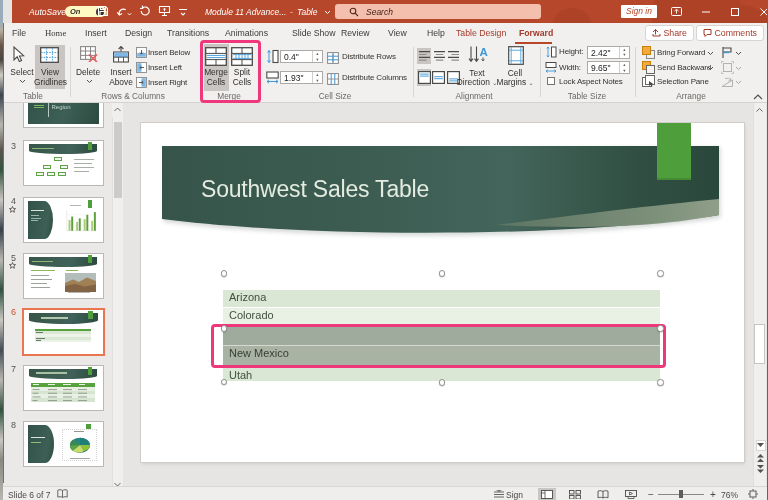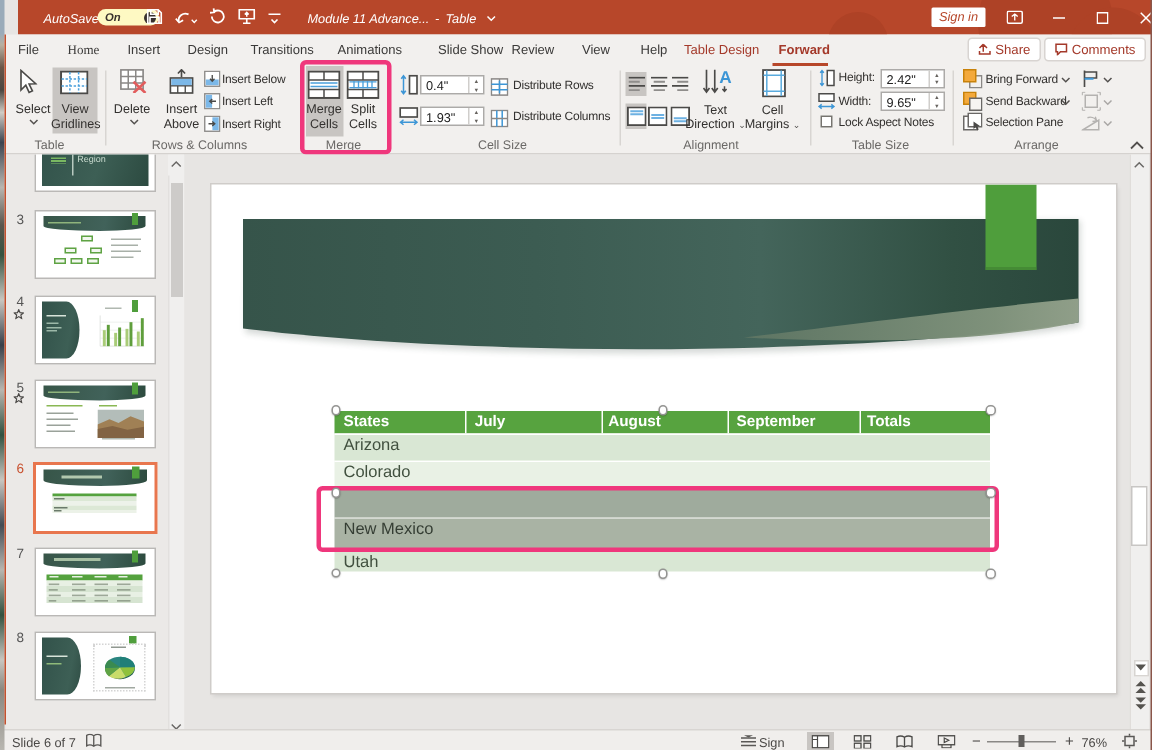--- a/index.html
+++ b/index.html
@@ -79,20 +79,27 @@
     </svg>
   <svg class="abs" style="left:166px;top:8px;" width="10" height="8" viewBox="0 0 10 8">
       <path d="M1 1.5 h8 M3 5 l2 2 l2 -2" fill="none" stroke="#fff" stroke-width="1.1"></path>
     </svg>
   <span class="tbtext" style="left:193px;">Module 11 Advance...</span>
   <span class="tbtext" style="left:278px;">-</span>
   <span class="tbtext" style="left:285px;">Table</span>
   <svg class="abs" style="left:312px;top:10px;" width="7" height="5" viewBox="0 0 7 5">
       <path d="M1 1 l2.5 2.5 L6 1" fill="none" stroke="#fff" stroke-width="1"></path>
     </svg>
+  <div id="searchbox">
+    <svg class="mag" width="10" height="10" viewBox="0 0 10 10">
+        <circle cx="4" cy="4" r="2.8" fill="none" stroke="#53251a" stroke-width="1.1"></circle>
+        <path d="M6.2 6.2 L9 9" stroke="#53251a" stroke-width="1.1"></path>
+      </svg>
+    <span class="stext">Search</span>
+  </div>
   <div id="signin">Sign in</div>
   <svg class="abs" style="left:659px;top:7px;" width="11" height="9" viewBox="0 0 11 9">
       <rect x="0.5" y="0.5" width="10" height="8" rx="1" fill="none" stroke="#fff" stroke-width="1"></rect>
       <path d="M3.5 4 l2 -1.6 l2 1.6 M5.5 2.6 v4" fill="none" stroke="#fff" stroke-width="0.9"></path>
     </svg>
   <svg class="abs" style="left:690px;top:11px;" width="8" height="2" viewBox="0 0 8 2">
       <path d="M0 1 h8" stroke="#fff" stroke-width="1"></path>
     </svg>
   <svg class="abs" style="left:719px;top:8px;" width="8" height="8" viewBox="0 0 8 8">
       <rect x="0.5" y="0.5" width="7" height="7" fill="none" stroke="#fff" stroke-width="1"></rect>
@@ -505,51 +512,41 @@
         <filter id="soft" x="-10%" y="-10%" width="120%" height="130%">
             <feGaussianBlur stdDeviation="2.2"></feGaussianBlur>
           </filter>
       </defs>
       <path d="M22 25 L578 21 L578 92 C430 115 170 115 21 96 Z" fill="#21352c" opacity="0.18" transform="translate(1.5,3)" filter="url(#soft)"></path>
       <path d="M21 23 L578 23 L578 92 C430 115 170 115 21 96 Z" fill="url(#bannerg)"></path>
       <path d="M578 76 C505 83 440 91.5 355 102 C450 106.5 520 103.5 578 92 Z" fill="url(#sageg)" opacity="0.95"></path>
       <rect x="516" y="0" width="34" height="57" fill="#4f9e3c"></rect>
       <rect x="516" y="55" width="34" height="2" fill="#3f7e30" opacity="0.6"></rect>
     </svg>
+    <div class="abs" style="left:60px;top:53px;font-size:23px;color:#e4ebe0;letter-spacing:-0.2px;">Southwest Sales Table</div>
   </div>
 
   <div class="abs" style="left:629.5px;top:0;width:13.5px;height:383px;background:#f0efee;border-left:1px solid #e0ddda;"></div>
   <svg class="abs" style="left:631px;top:2px;" width="11" height="10" viewBox="0 0 11 10">
       <path d="M2.5 6.5 L5.5 3.5 L8.5 6.5" fill="none" stroke="#6a6866" stroke-width="1"></path>
     </svg>
   <div class="abs" style="left:631px;top:221px;width:11px;height:40px;background:#fff;border:1px solid #c8c6c4;"></div>
   <div class="abs" style="left:632.5px;top:336.5px;width:10px;height:11px;background:#fff;border:1px solid #d8d5d2;"></div>
   <svg class="abs" style="left:633px;top:339px;" width="9" height="6" viewBox="0 0 9 6">
       <path d="M1 1 L4.5 5 L8 1 Z" fill="#55534f"></path>
     </svg>
   <svg class="abs" style="left:633px;top:349.5px;" width="9" height="10" viewBox="0 0 9 10">
       <path d="M1 4.5 L4.5 1 L8 4.5 Z M1 9 L4.5 5.5 L8 9 Z" fill="#55534f"></path>
     </svg>
   <svg class="abs" style="left:633px;top:360.5px;" width="9" height="10" viewBox="0 0 9 10">
       <path d="M1 1 L4.5 4.5 L8 1 Z M1 5.5 L4.5 9 L8 5.5 Z" fill="#55534f"></path>
     </svg>
 </div>
 
 <div class="abs" style="left:222.5px;top:274px;width:437.5px;height:107px;">
-  <div class="abs" style="left:0;top:0;width:437.5px;height:14.5px;background:#57a33f;color:#fff;font-weight:bold;font-size:10.2px;">
-    <span class="abs" style="left:6.5px;top:1.5px;">States</span>
-    <span class="abs" style="left:94px;top:1.5px;">July</span>
-    <span class="abs" style="left:183px;top:1.5px;">August</span>
-    <span class="abs" style="left:268.5px;top:1.5px;">September</span>
-    <span class="abs" style="left:355.5px;top:1.5px;">Totals</span>
-    <div class="abs" style="left:87px;top:0;width:1.2px;height:14.5px;background:#fff;"></div>
-    <div class="abs" style="left:178px;top:0;width:1.2px;height:14.5px;background:#fff;"></div>
-    <div class="abs" style="left:262px;top:0;width:1.2px;height:14.5px;background:#fff;"></div>
-    <div class="abs" style="left:350.5px;top:0;width:1.2px;height:14.5px;background:#fff;"></div>
-  </div>
   <div class="abs trow" style="top:32.5px;height:17.2px;background:#e9f1e5;">
       <span>Colorado</span>
     </div>
   <div class="abs trow" style="top:14.5px;height:18px;background:#d9e7d4;">
       <span>Arizona</span>
     </div>
   <div class="abs trow" style="top:49.7px;height:21px;background:#9fab9d;"></div>
   <div class="abs trow" style="top:70.7px;height:21.8px;background:#a9b3a4;border-top-color:rgba(255,255,255,0.5);">
       <span style="color:#353e34;">New Mexico</span>
     </div>

